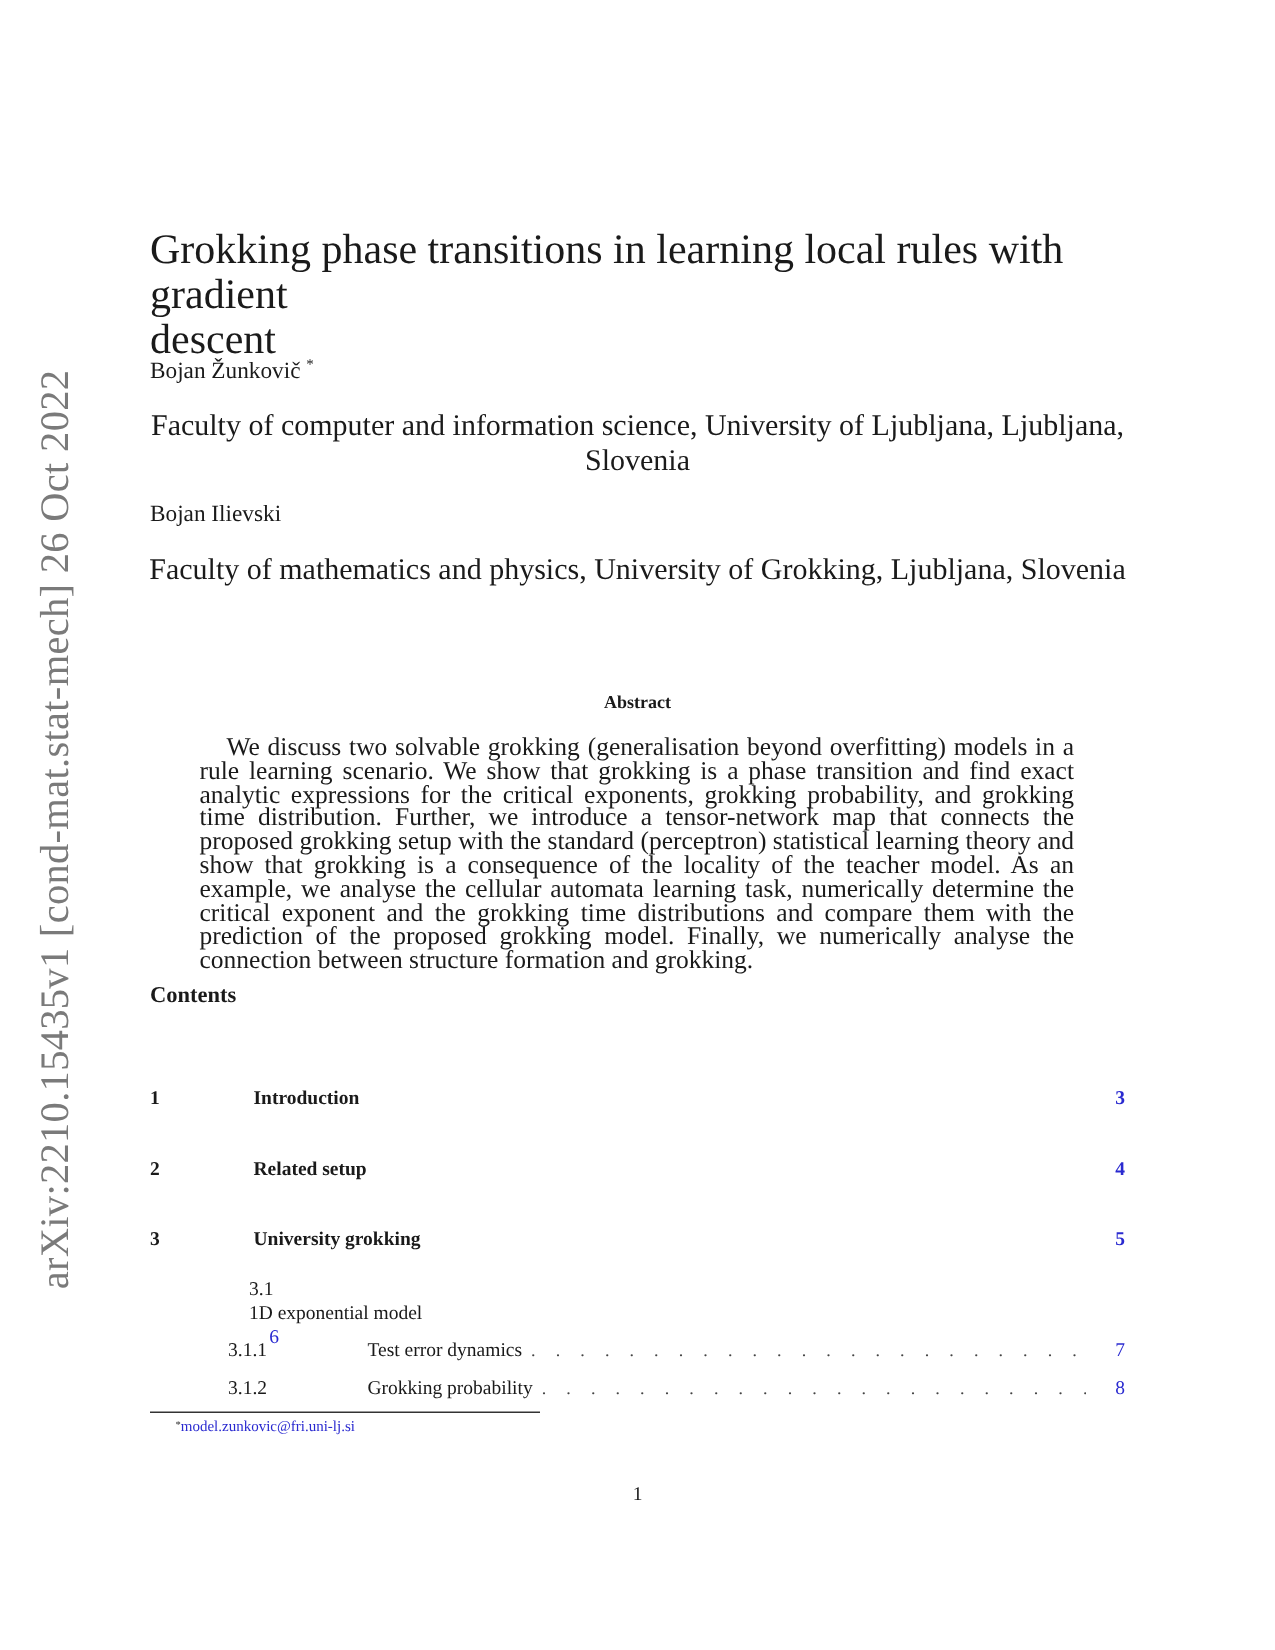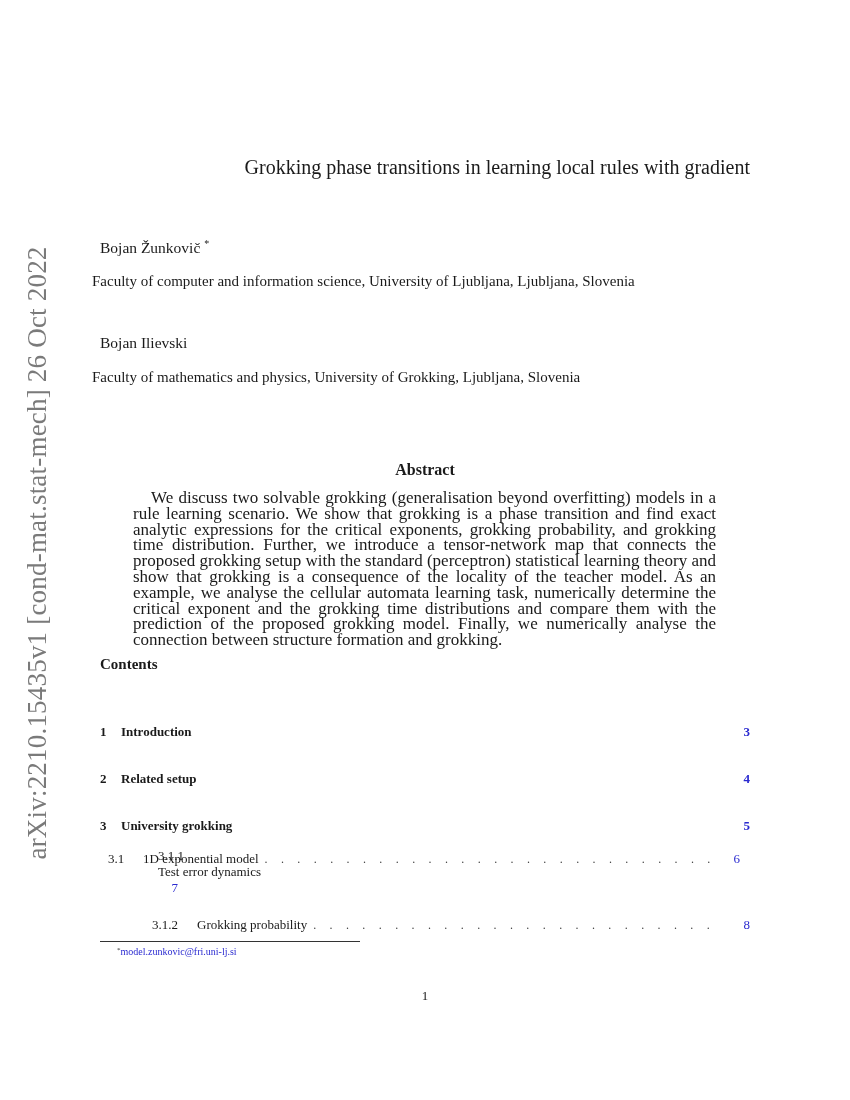--- a/index.html
+++ b/index.html
@@ -2,59 +2,60 @@
 <html><head>
 <meta charset="utf-8">
 <style>
   html, body { margin: 0; padding: 0; background: #ffffff; }
   body { width: 850px; height: 1100px; position: relative; overflow: hidden;
          font-family: "Liberation Serif", "DejaVu Serif", serif; color: #1a1a1a; }
   .sidebar-stamp { position: absolute; left: 15px; top: 236px; width: 44px; height: 634px; }
   .sidebar-stamp span { position: absolute; left: 50%; top: 50%;
          transform: translate(-50%, -50%) rotate(-90deg); white-space: nowrap;
          font-size: 27px; color: #7a7a7a; letter-spacing: 0.2px; }
-  .title { position: absolute; left: 100px; width: 650px; top: 152px; text-align: right;
-         font-size: 20px; line-height: 30px; color: #1a1a1a; }
+  .title { position: absolute; left: 100px; width: 650px; top: 152px; text-align: left;
+         font-size: 28px; line-height: 30px; color: #1a1a1a; }
   .author { position: absolute; left: 100px; width: 650px; font-size: 15.5px; }
-  .affil { position: absolute; left: 92px; width: 690px; font-size: 15px; }
+  .affil { position: absolute; left: 80px; width: 690px; text-align: center; font-size: 20px; }
   .abstract-heading { position: absolute; left: 100px; width: 650px; top: 461px; text-align: center;
-         font-weight: bold; font-size: 16px; }
+         font-weight: bold; font-size: 12px; }
   .abstract-body { position: absolute; left: 133px; width: 583px; top: 490px; font-size: 17px;
          line-height: 15.8px; text-align: justify; text-indent: 18px; }
   .contents-heading { position: absolute; left: 100px; top: 656px; font-size: 15px; font-weight: bold; }
   .toc-row { position: absolute; left: 100px; width: 650px; height: 20px; display: flex; align-items: baseline; }
   .toc-row .num { display: inline-block; }
-  .toc-row .title-text { white-space: nowrap; }
+  .toc-row .title-text { white-space: nowrap; margin-left: 48px; }
   .toc-row .dots { flex: 1; overflow: hidden; white-space: nowrap; margin: 0 6px; color: #444;
          letter-spacing: 5.2px; font-size: 12px; }
   .toc-row .page { color: #2a2ad0; width: 20px; text-align: right; }
   .toc-sec { font-weight: bold; font-size: 13px; }
   .toc-sec .num { width: 21px; }
   .toc-sec .spacer { flex: 1; }
   .toc-sub { font-size: 13px; }
-  .toc-sub1 { left: 108px; width: 632px; }
+  .toc-sub1 { left: 118px; width: 632px; flex-direction: column; }
   .toc-sub1 .num { width: 35px; }
   .toc-sub2 { left: 152px; width: 598px; }
   .toc-sub2 .num { width: 45px; }
   .footnote-rule { position: absolute; left: 100px; top: 941px; width: 260px; height: 0;
          border-top: 1.3px solid #333; }
   .footnote { position: absolute; left: 117px; top: 946px; font-size: 10px; }
   .footnote .mark { font-size: 7px; vertical-align: top; color: #333; }
   .footnote a { color: #2a2ad0; text-decoration: none; }
   .page-number { position: absolute; left: 100px; width: 650px; top: 988px; text-align: center; font-size: 13px; }
 </style>
 </head>
 <body>
 
 <div class="sidebar-stamp">
   <span>arXiv:2210.15435v1  [cond-mat.stat-mech]  26 Oct 2022</span>
 </div>
 
 <div class="title">
   <div>Grokking phase transitions in learning local rules with gradient</div>
+  <div>descent</div>
 </div>
 
 <div class="author" style="top:238px;">
   <span>Bojan Žunkovič</span>
   <sup style="font-size:10px;">*</sup>
 </div>
 <div class="affil" style="top:273px;">Faculty of computer and information science, University of Ljubljana, Ljubljana, Slovenia</div>
 
 <div class="author" style="top:334px;">
   <span>Bojan Ilievski</span>
@@ -87,21 +88,21 @@
   <span class="page">5</span>
 </div>
 
 <div class="toc-row toc-sub toc-sub1" style="top:851px;">
   <span class="num">3.1</span>
   <span class="title-text">1D exponential model</span>
   <span class="dots">. . . . . . . . . . . . . . . . . . . . . . . . . . . . . . . . . . . . . . . . . . . . . . . . . . . . . . . . . .</span>
   <span class="page">6</span>
 </div>
 
-<div class="toc-row toc-sub toc-sub2" style="top:848px;flex-direction:column;">
+<div class="toc-row toc-sub toc-sub2" style="top:892px;">
   <span class="num">3.1.1</span>
   <span class="title-text">Test error dynamics</span>
   <span class="dots">. . . . . . . . . . . . . . . . . . . . . . . . . . . . . . . . . . . . . . . . . . . . . . . . . . . . . . . . . .</span>
   <span class="page">7</span>
 </div>
 
 <div class="toc-row toc-sub toc-sub2" style="top:917px;">
   <span class="num">3.1.2</span>
   <span class="title-text">Grokking probability</span>
   <span class="dots">. . . . . . . . . . . . . . . . . . . . . . . . . . . . . . . . . . . . . . . . . . . . . . . . . . . . . . . . . .</span>

